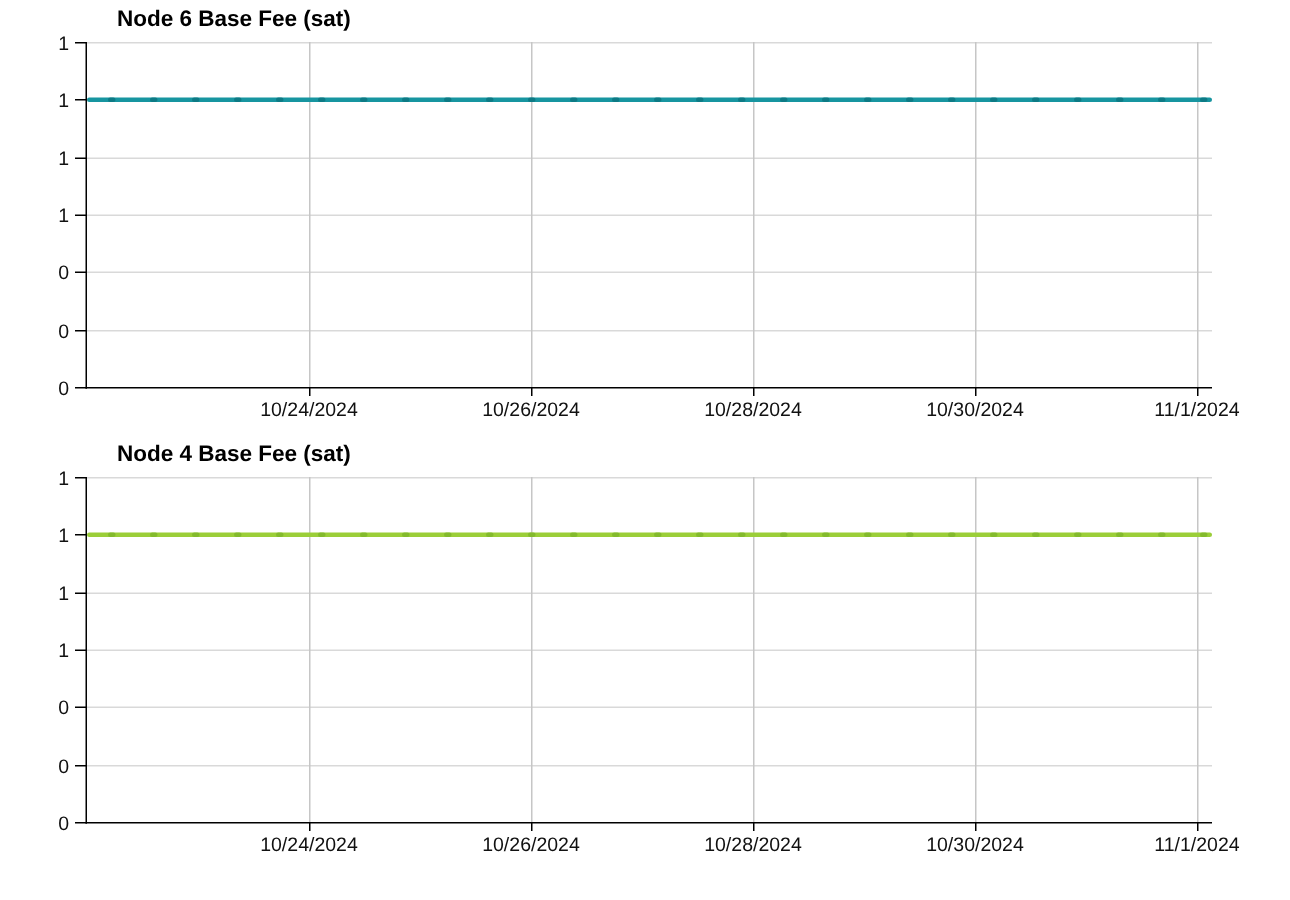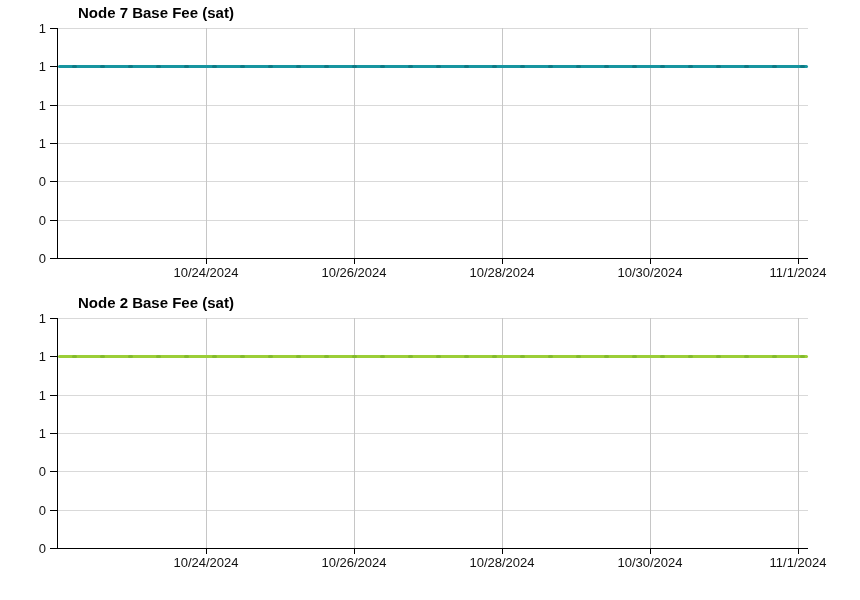--- a/index.html
+++ b/index.html
@@ -99,21 +99,21 @@
     border-radius: 2px;
     opacity: 0.85;
   }
 </style>
 </head>
 <body>
 
 <div id="canvas">
 
   <section class="chart" id="chart-0">
-    <h2 class="chart-title">Node 7 Base Fee (sat)</h2>
+    <h2 class="chart-title">Node 6 Base Fee (sat)</h2>
     <div class="plot">
         <div class="hgrid" style="top: 0px; background: rgb(217, 217, 217);"></div>
         <div class="hgrid" style="top: 38.3333px; background: rgb(217, 217, 217);"></div>
         <div class="hgrid" style="top: 76.6667px; background: rgb(217, 217, 217);"></div>
         <div class="hgrid" style="top: 115px; background: rgb(217, 217, 217);"></div>
         <div class="hgrid" style="top: 153.333px; background: rgb(217, 217, 217);"></div>
         <div class="hgrid" style="top: 191.667px; background: rgb(217, 217, 217);"></div>
         <div class="vgrid" style="left: 148px; background: rgb(198, 198, 198);"></div>
         <div class="xtick" style="left: 148px;"></div>
         <div class="xlabel" style="left: 93px;">10/24/2024</div>
@@ -168,21 +168,21 @@
         <div class="marker" style="top: 36.8333px; left: 602px; background: rgb(12, 118, 128);"></div>
         <div class="marker" style="top: 36.8333px; left: 630px; background: rgb(12, 118, 128);"></div>
         <div class="marker" style="top: 36.8333px; left: 658px; background: rgb(12, 118, 128);"></div>
         <div class="marker" style="top: 36.8333px; left: 686px; background: rgb(12, 118, 128);"></div>
         <div class="marker" style="top: 36.8333px; left: 714px; background: rgb(12, 118, 128);"></div>
         <div class="marker" style="top: 36.8333px; left: 742px; background: rgb(12, 118, 128);"></div>
       </div>
   </section>
 
   <section class="chart" id="chart-1">
-    <h2 class="chart-title">Node 2 Base Fee (sat)</h2>
+    <h2 class="chart-title">Node 4 Base Fee (sat)</h2>
     <div class="plot">
         <div class="hgrid" style="top: 0px; background: rgb(217, 217, 217);"></div>
         <div class="hgrid" style="top: 38.3333px; background: rgb(217, 217, 217);"></div>
         <div class="hgrid" style="top: 76.6667px; background: rgb(217, 217, 217);"></div>
         <div class="hgrid" style="top: 115px; background: rgb(217, 217, 217);"></div>
         <div class="hgrid" style="top: 153.333px; background: rgb(217, 217, 217);"></div>
         <div class="hgrid" style="top: 191.667px; background: rgb(217, 217, 217);"></div>
         <div class="vgrid" style="left: 148px; background: rgb(198, 198, 198);"></div>
         <div class="xtick" style="left: 148px;"></div>
         <div class="xlabel" style="left: 93px;">10/24/2024</div>

